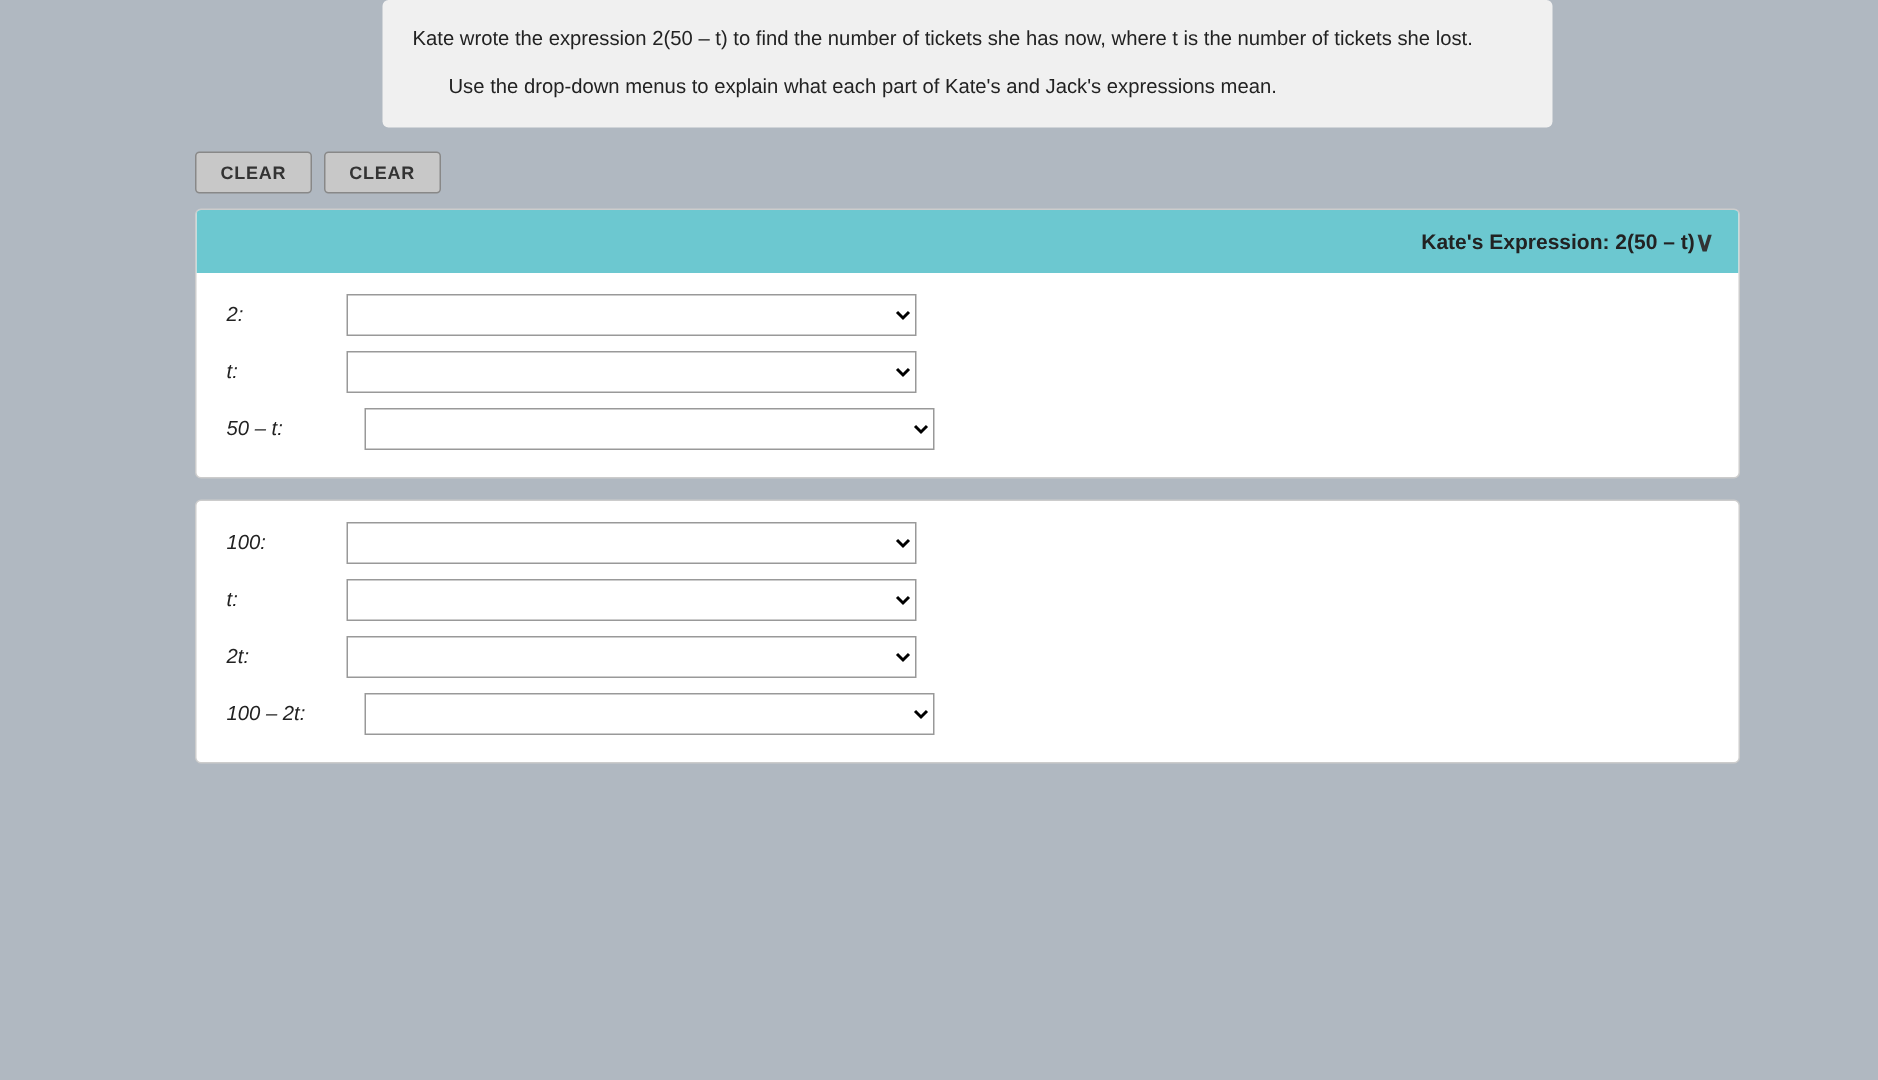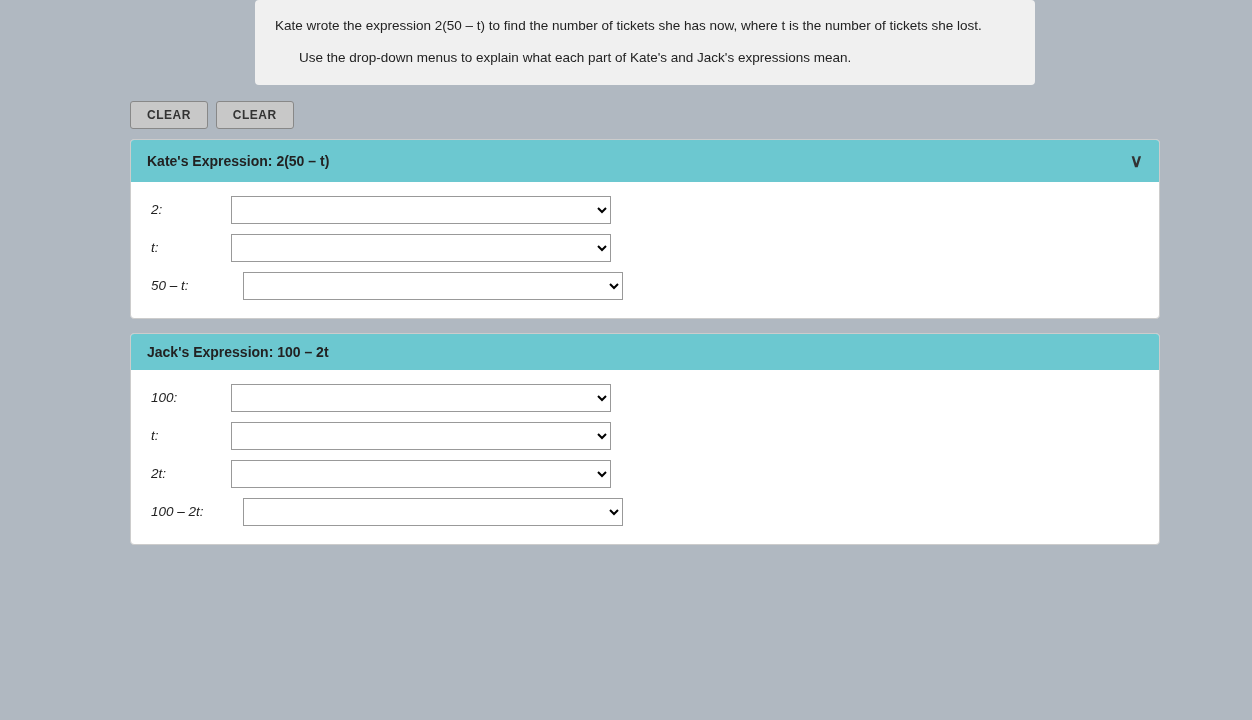--- a/index.html
+++ b/index.html
@@ -78,21 +78,21 @@
     }
 
     .expression-header {
       background-color: #6cc8d0;
       padding: 10px 16px;
       font-size: 14px;
       font-weight: bold;
       color: #222;
       display: flex;
       align-items: center;
-      justify-content: space-between;
+      justify-content: flex-end;
     }
 
     .expression-body {
       padding: 14px 20px 18px 20px;
     }
 
     .dropdown-row {
       display: flex;
       align-items: center;
       margin-bottom: 10px;
@@ -172,49 +172,46 @@
         <span class="row-label math-text">50 – t:</span>
         <select class="row-select">
           <option value=""></option>
         </select>
       </div>
 
     </div>
   </div>
 
   <div class="expression-section">
-    <div class="expression-header">
-      <span>Jack's Expression: 100 – 2t</span>
+    <div class="expression-body">
+
+      <div class="dropdown-row">
+        <span class="row-label math-text">100:</span>
+        <select class="row-select">
+          <option value=""></option>
+        </select>
+      </div>
+
+      <div class="dropdown-row">
+        <span class="row-label math-text">t:</span>
+        <select class="row-select">
+          <option value=""></option>
+        </select>
+      </div>
+
+      <div class="dropdown-row">
+        <span class="row-label math-text">2t:</span>
+        <select class="row-select">
+          <option value=""></option>
+        </select>
+      </div>
+
+      <div class="dropdown-row">
+        <span class="row-label math-text">100 – 2t:</span>
+        <select class="row-select">
+          <option value=""></option>
+        </select>
+      </div>
+
     </div>
-    <div class="expression-body">
-
-      <div class="dropdown-row">
-        <span class="row-label math-text">100:</span>
-        <select class="row-select">
-          <option value=""></option>
-        </select>
-      </div>
-
-      <div class="dropdown-row">
-        <span class="row-label math-text">t:</span>
-        <select class="row-select">
-          <option value=""></option>
-        </select>
-      </div>
-
-      <div class="dropdown-row">
-        <span class="row-label math-text">2t:</span>
-        <select class="row-select">
-          <option value=""></option>
-        </select>
-      </div>
-
-      <div class="dropdown-row">
-        <span class="row-label math-text">100 – 2t:</span>
-        <select class="row-select">
-          <option value=""></option>
-        </select>
-      </div>
-
-    </div>
   </div>
 
 </div>
 
 </body></html>

